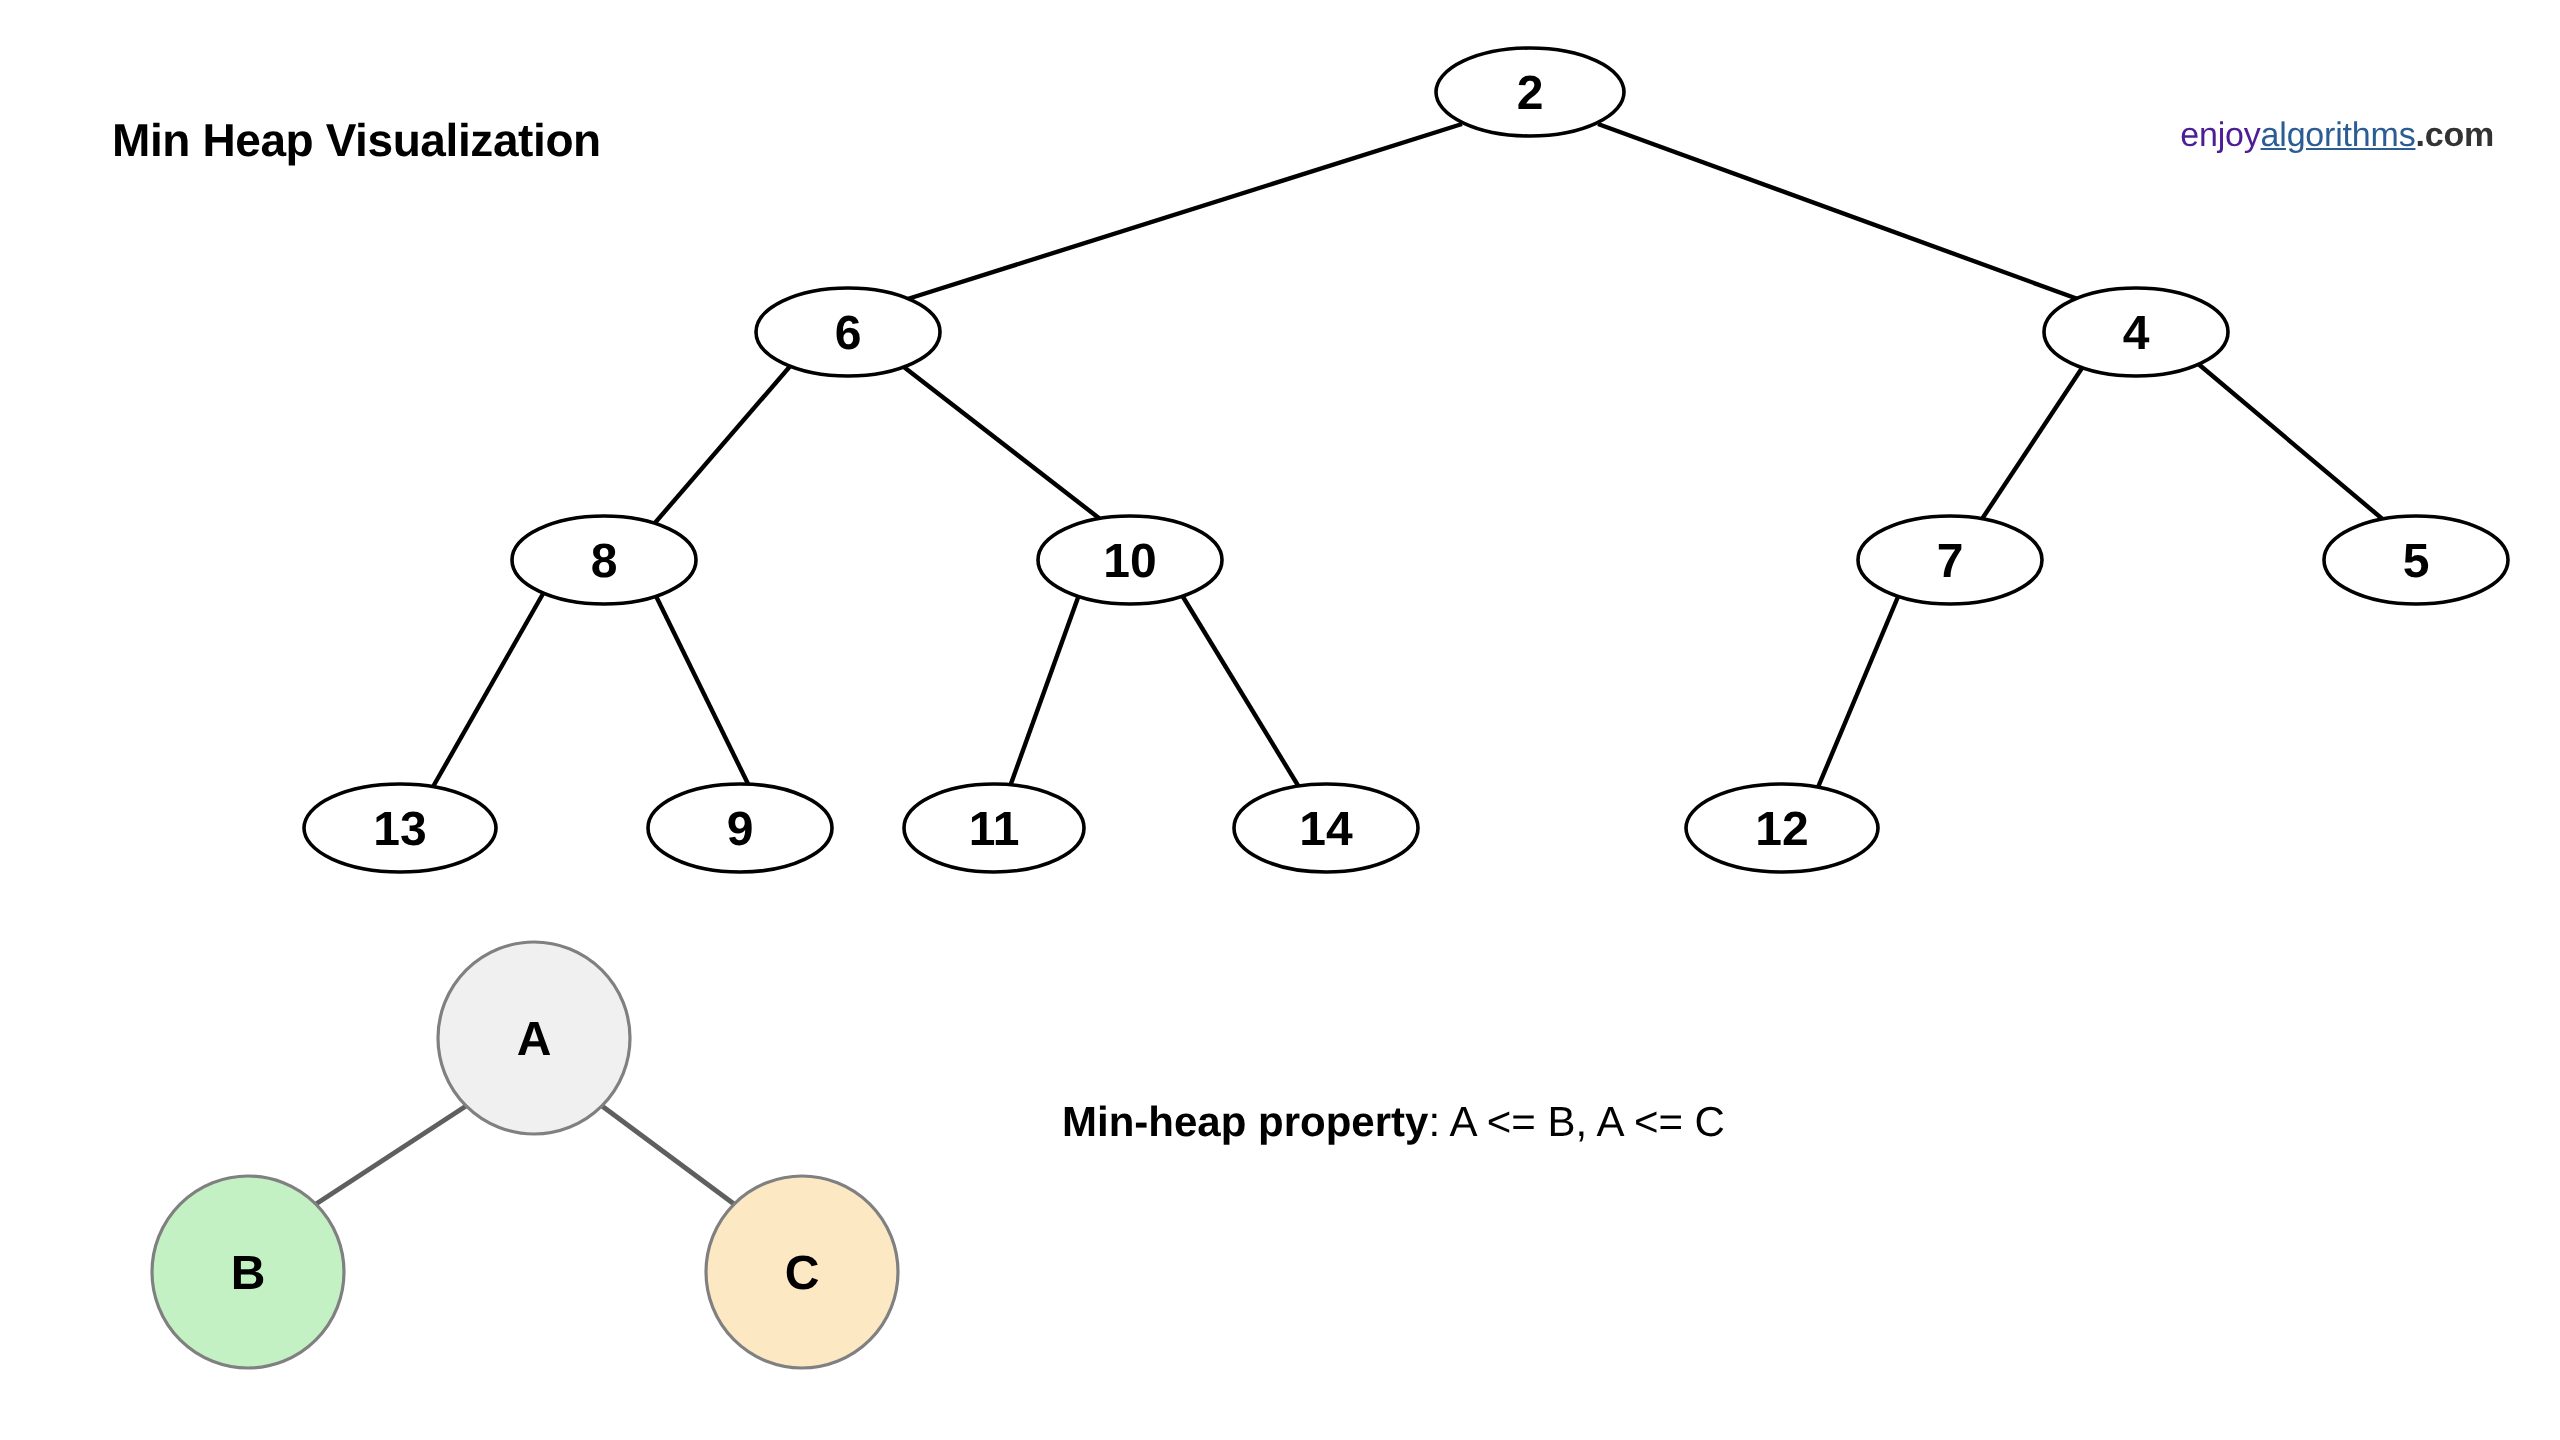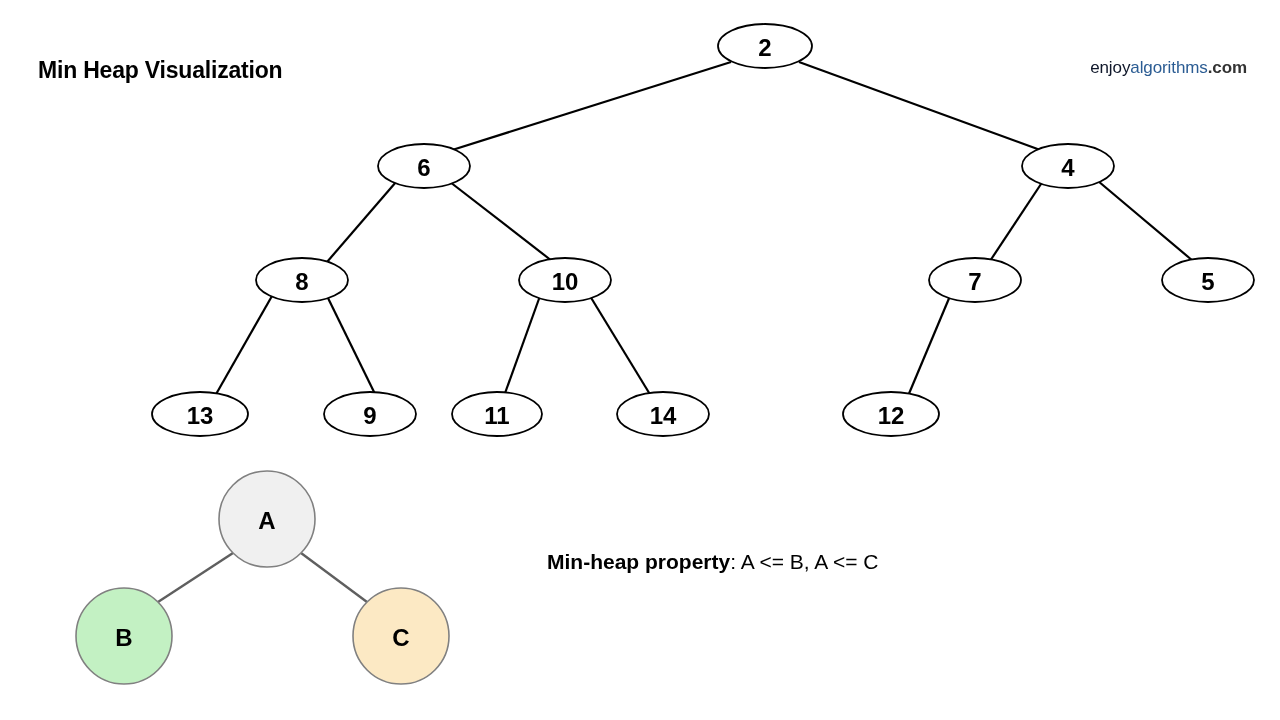--- a/index.html
+++ b/index.html
@@ -18,48 +18,48 @@
   }
   #canvas {
     position: absolute;
     left: 0;
     top: 0;
     width: 1280px;
     height: 720px;
   }
   .page-title {
     position: absolute;
-    left: 38px;
+    left: 56px;
     top: 57px;
     font-size: 23px;
     font-weight: bold;
     letter-spacing: -0.2px;
     white-space: nowrap;
   }
   .brand {
     position: absolute;
     right: 33px;
     top: 58px;
     font-size: 17px;
     white-space: nowrap;
     letter-spacing: -0.1px;
   }
-  .brand .b-enjoy { color: #0f172a; }
-  .brand .b-algorithms { color: #2b5c93; }
+  .brand .b-enjoy { color: #4c1d95; }
+  .brand .b-algorithms { color: #2b5c93; text-decoration: underline; }
   .brand .b-com { color: #333333; font-weight: bold; }
 
   .prop-text {
     position: absolute;
     left: 531px;
     top: 545px;
     font-size: 21px;
     line-height: 33px;
     white-space: nowrap;
   }
-  .prop-text .strong { font-weight: bold; margin-left: 16px; }
+  .prop-text .strong { font-weight: bold; }
 
   .node-label {
     font-family: "Liberation Sans", sans-serif;
     font-size: 24px;
     font-weight: bold;
     fill: #000000;
     text-anchor: middle;
     dominant-baseline: central;
   }
   .legend-label {

